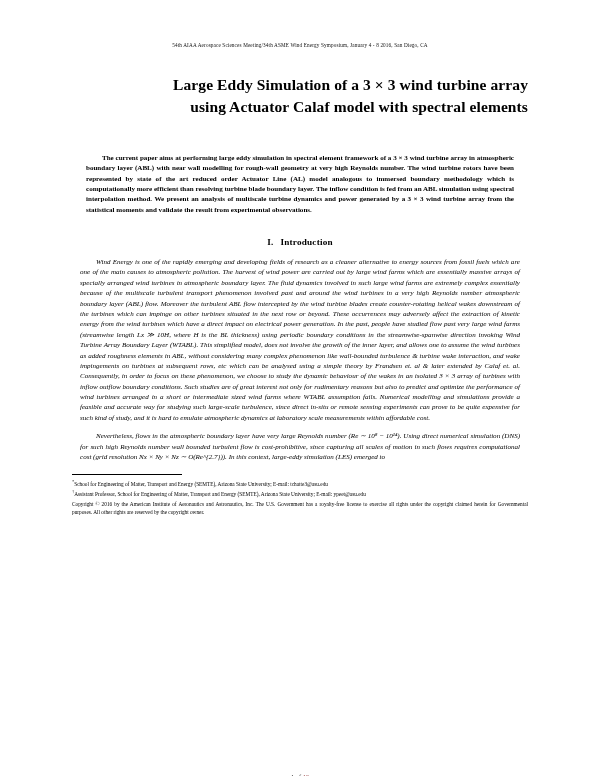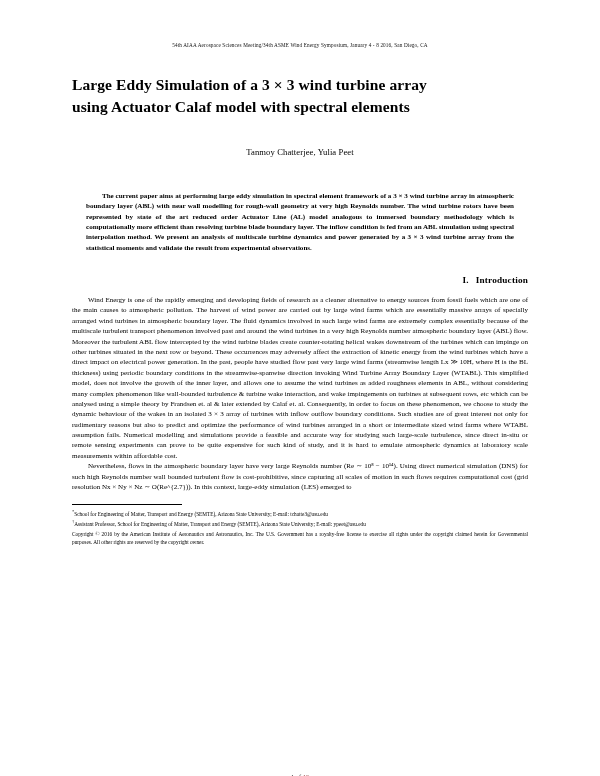--- a/index.html
+++ b/index.html
@@ -23,21 +23,21 @@
     padding: 0 72px;
   }
   .conf-header {
     text-align: center;
     font-size: 5.2px;
     letter-spacing: 0.15px;
     margin-top: 42px;
     color: #111;
   }
   .title {
-    text-align: left;
+    text-align: right;
     font-size: 15.5px;
     font-weight: bold;
     line-height: 1.45;
     margin-top: 26px;
     letter-spacing: 0.1px;
   }
   .authors {
     text-align: center;
     font-size: 8.6px;
     margin-top: 28px;
@@ -46,34 +46,34 @@
   .abstract {
     margin-top: 34px;
     font-size: 7.05px;
     line-height: 1.47;
     text-align: justify;
     font-weight: bold;
     padding: 0 14px;
   }
   .abstract .indent { display: inline-block; width: 16px; }
   .section-head {
-    text-align: right;
+    text-align: center;
     font-size: 9.2px;
     font-weight: bold;
     margin-top: 22px;
     margin-bottom: 10px;
     letter-spacing: 0.2px;
   }
   .section-head .num { margin-right: 7px; }
   .body-text {
     font-size: 7.05px;
     line-height: 1.475;
     text-align: justify;
   }
-  .body-text p { margin: 0; }
+  .body-text p { margin: 8px; font-style: italic; }
   .body-text .indent { display: inline-block; width: 16px; }
   .footnote-rule {
     width: 110px;
     height: 0;
     border-top: 0.6px solid #000;
     margin-top: 12px;
     margin-bottom: 4px;
   }
   .footnotes {
     font-size: 5.3px;
@@ -103,23 +103,20 @@
 
 <div class="page">
 
   <div class="conf-header">54th AIAA Aerospace Sciences Meeting/34th ASME Wind Energy Symposium, January 4 - 8 2016, San Diego, CA</div>
 
   <div class="title">
     <div>Large Eddy Simulation of a 3 × 3 wind turbine array</div>
     <div>using Actuator Calaf model with spectral elements</div>
   </div>
 
-  <div class="authors">
-    <span>Tanmoy Chatterjee, Yulia Peet</span>
-  </div>
 
   <div class="abstract">
     <span class="indent"></span><span>The current paper aims at performing large eddy simulation in spectral element framework of a 3 × 3 wind turbine array in atmospheric boundary layer (ABL) with near wall modelling for rough-wall geometry at very high Reynolds number. The wind turbine rotors have been represented by state of the art reduced order Actuator Line (AL) model analogous to immersed boundary methodology which is computationally more efficient than resolving turbine blade boundary layer. The inflow condition is fed from an ABL simulation using spectral interpolation method. We present an analysis of multiscale turbine dynamics and power generated by a 3 × 3 wind turbine array from the statistical moments and validate the result from experimental observations.</span>
   </div>
 
   <div class="section-head">
     <span class="num">I.</span><span>Introduction</span>
   </div>
 
   <div class="body-text">

